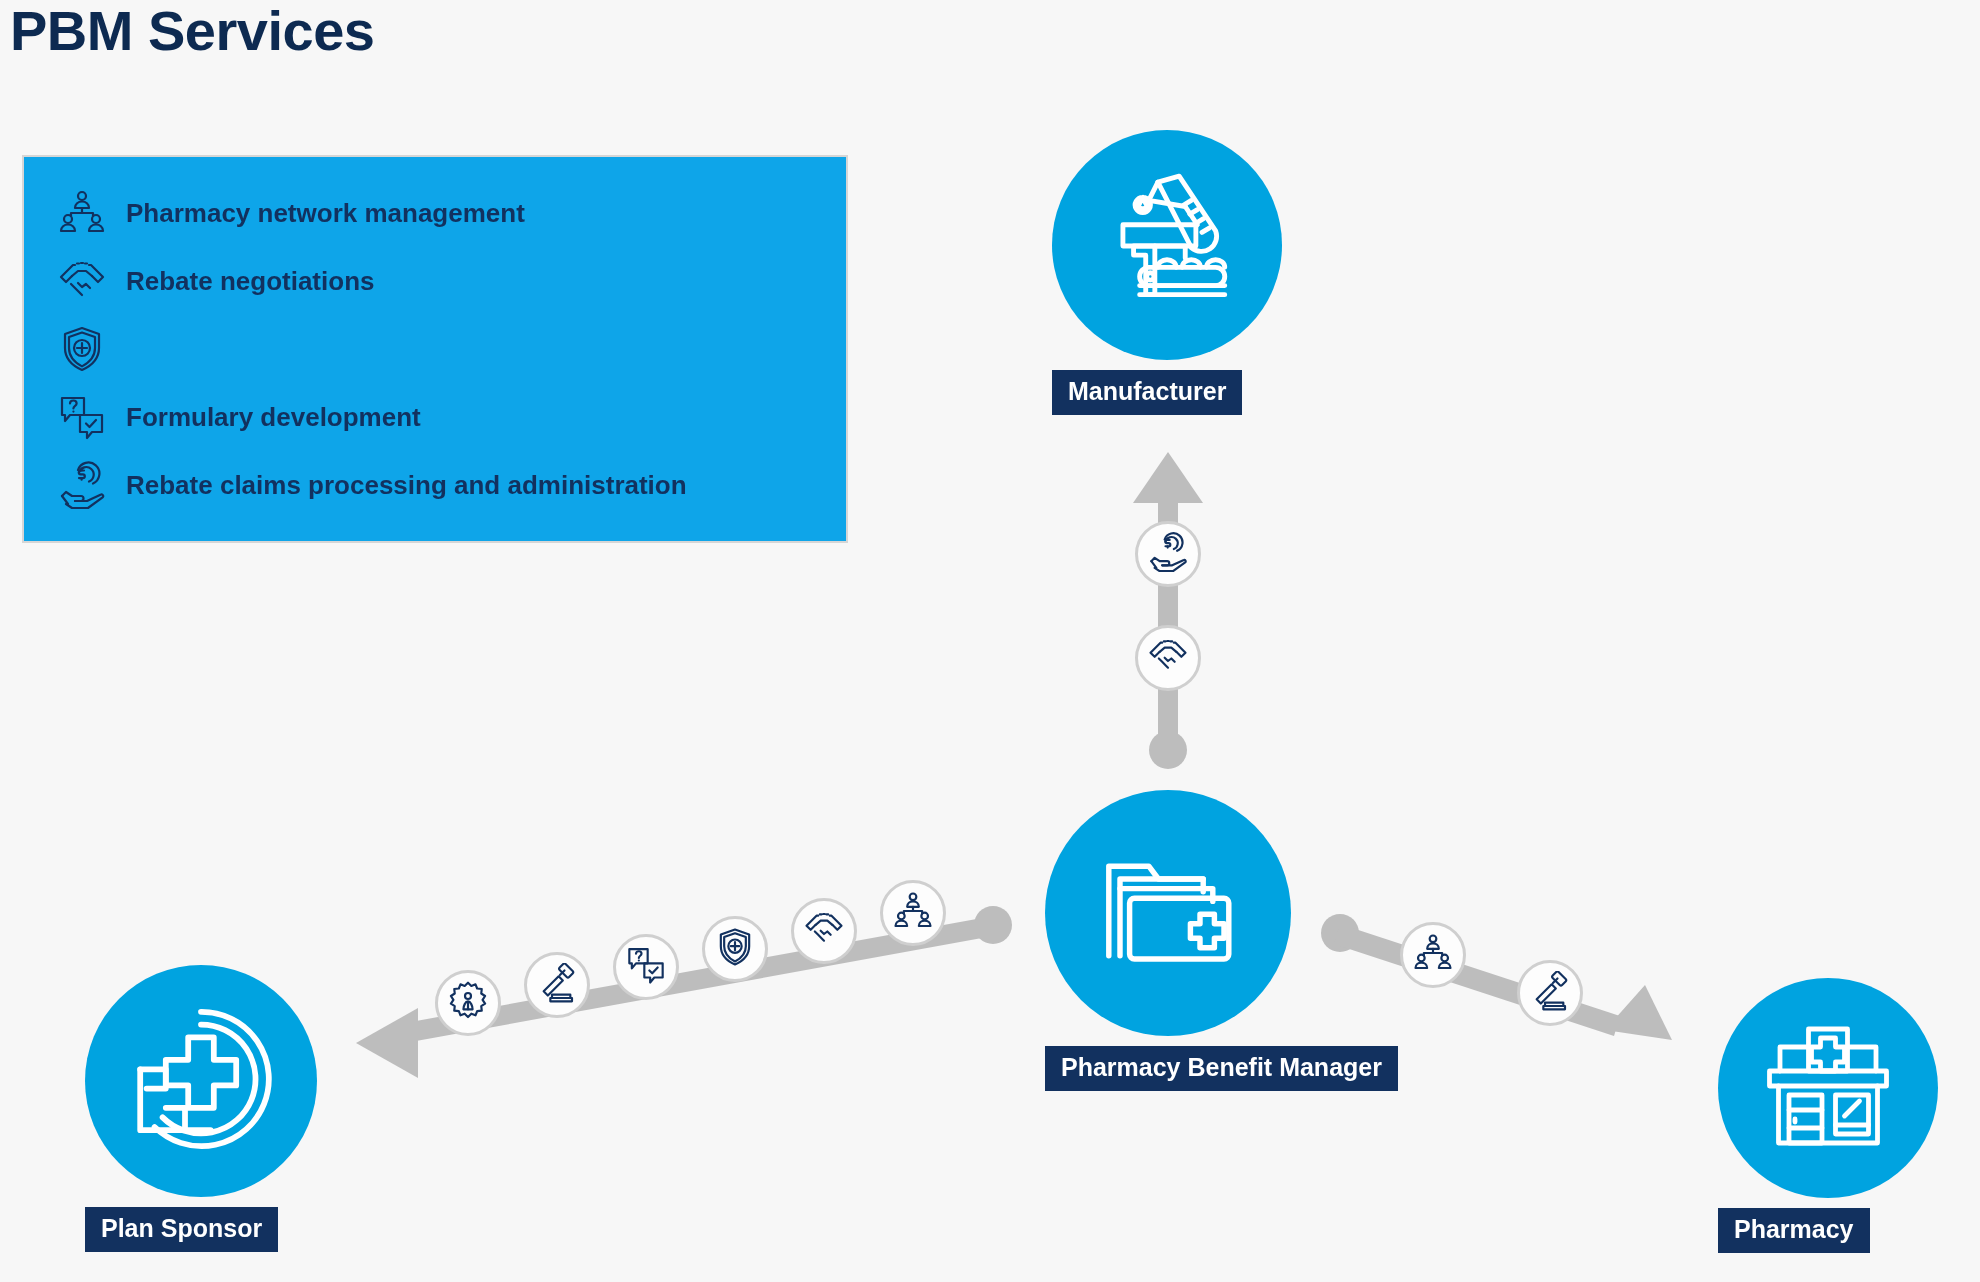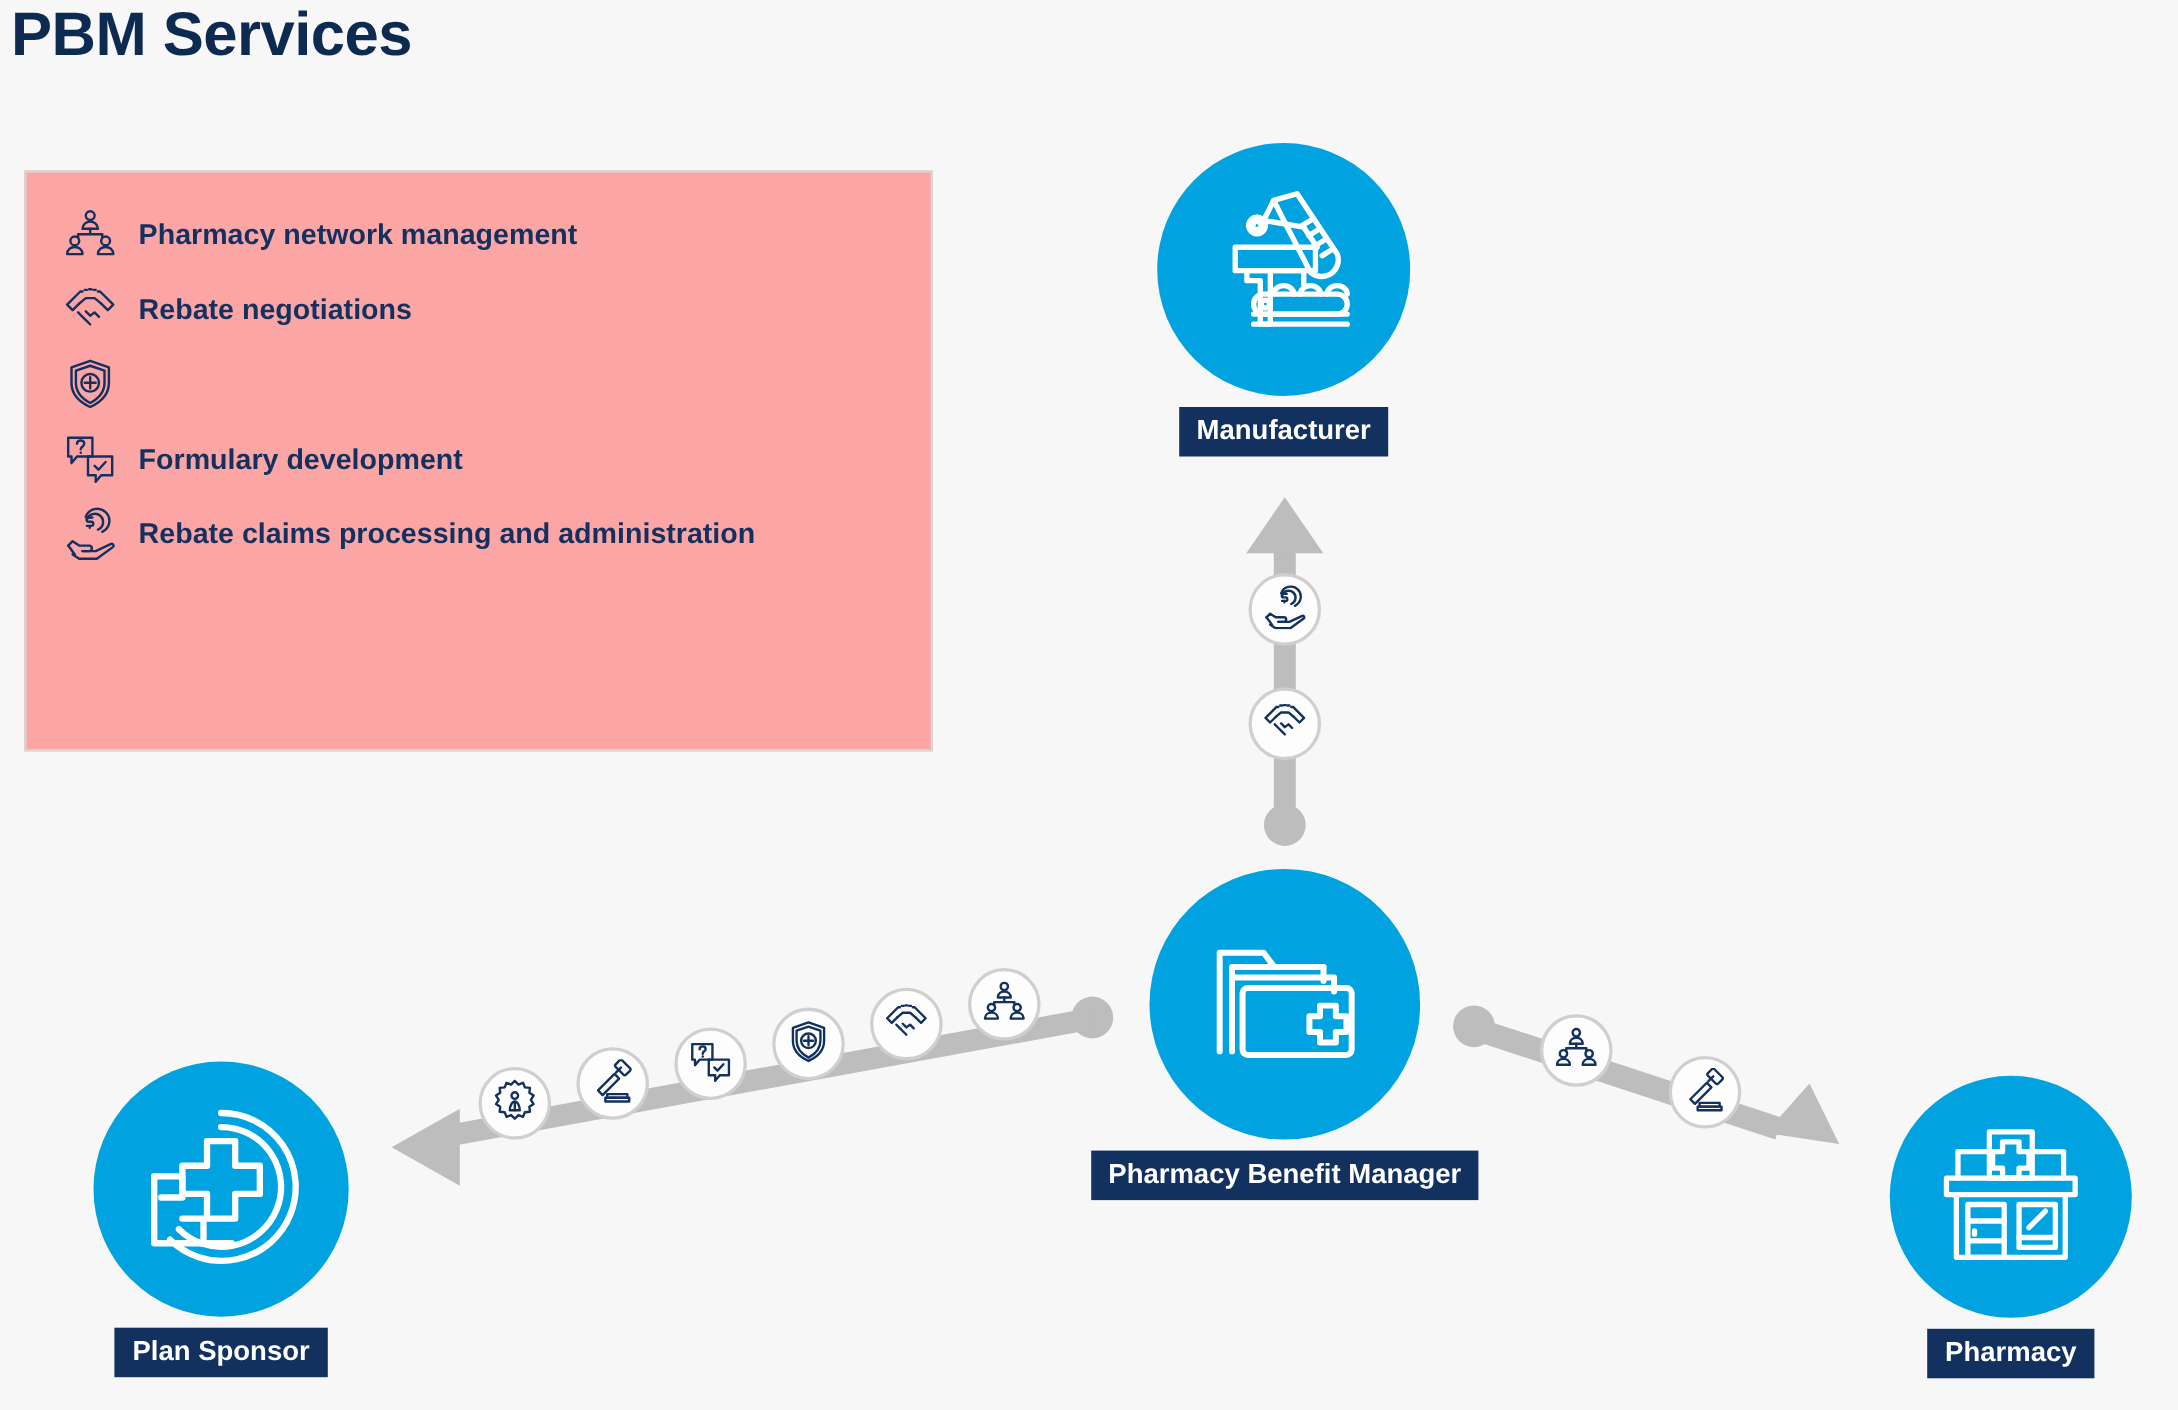--- a/index.html
+++ b/index.html
@@ -27,22 +27,22 @@
     letter-spacing: -0.5px;
     white-space: nowrap;
   }
 
   
   #legend-box {
     position: absolute;
     left: 22px;
     top: 155px;
     width: 826px;
-    height: 528px;
-    background: #fca5a5;
+    height: 388px;
+    background: #0ea5e9;
     border: 2px solid #d6d6d6;
     box-sizing: border-box;
   }
   #legend-list {
     position: absolute;
     left: 34px;
     top: 22px;
     right: 10px;
   }
   .legend-item {
@@ -83,21 +83,20 @@
     color: #ffffff;
     font-size: 25px;
     font-weight: bold;
     padding: 7px 16px 9px 16px;
     text-align: center;
     white-space: nowrap;
     display: inline-block;
   }
   .node-label-wrap {
     display: flex;
-    justify-content: center;
   }
 
   #node-manufacturer { left: 1052px; top: 130px; width: 230px; }
   #node-manufacturer .node-circle { width: 230px; height: 230px; }
 
   #node-pbm { left: 1045px; top: 790px; width: 246px; }
   #node-pbm .node-circle { width: 246px; height: 246px; }
 
   #node-plan-sponsor { left: 85px; top: 965px; width: 232px; }
   #node-plan-sponsor .node-circle { width: 232px; height: 232px; }

